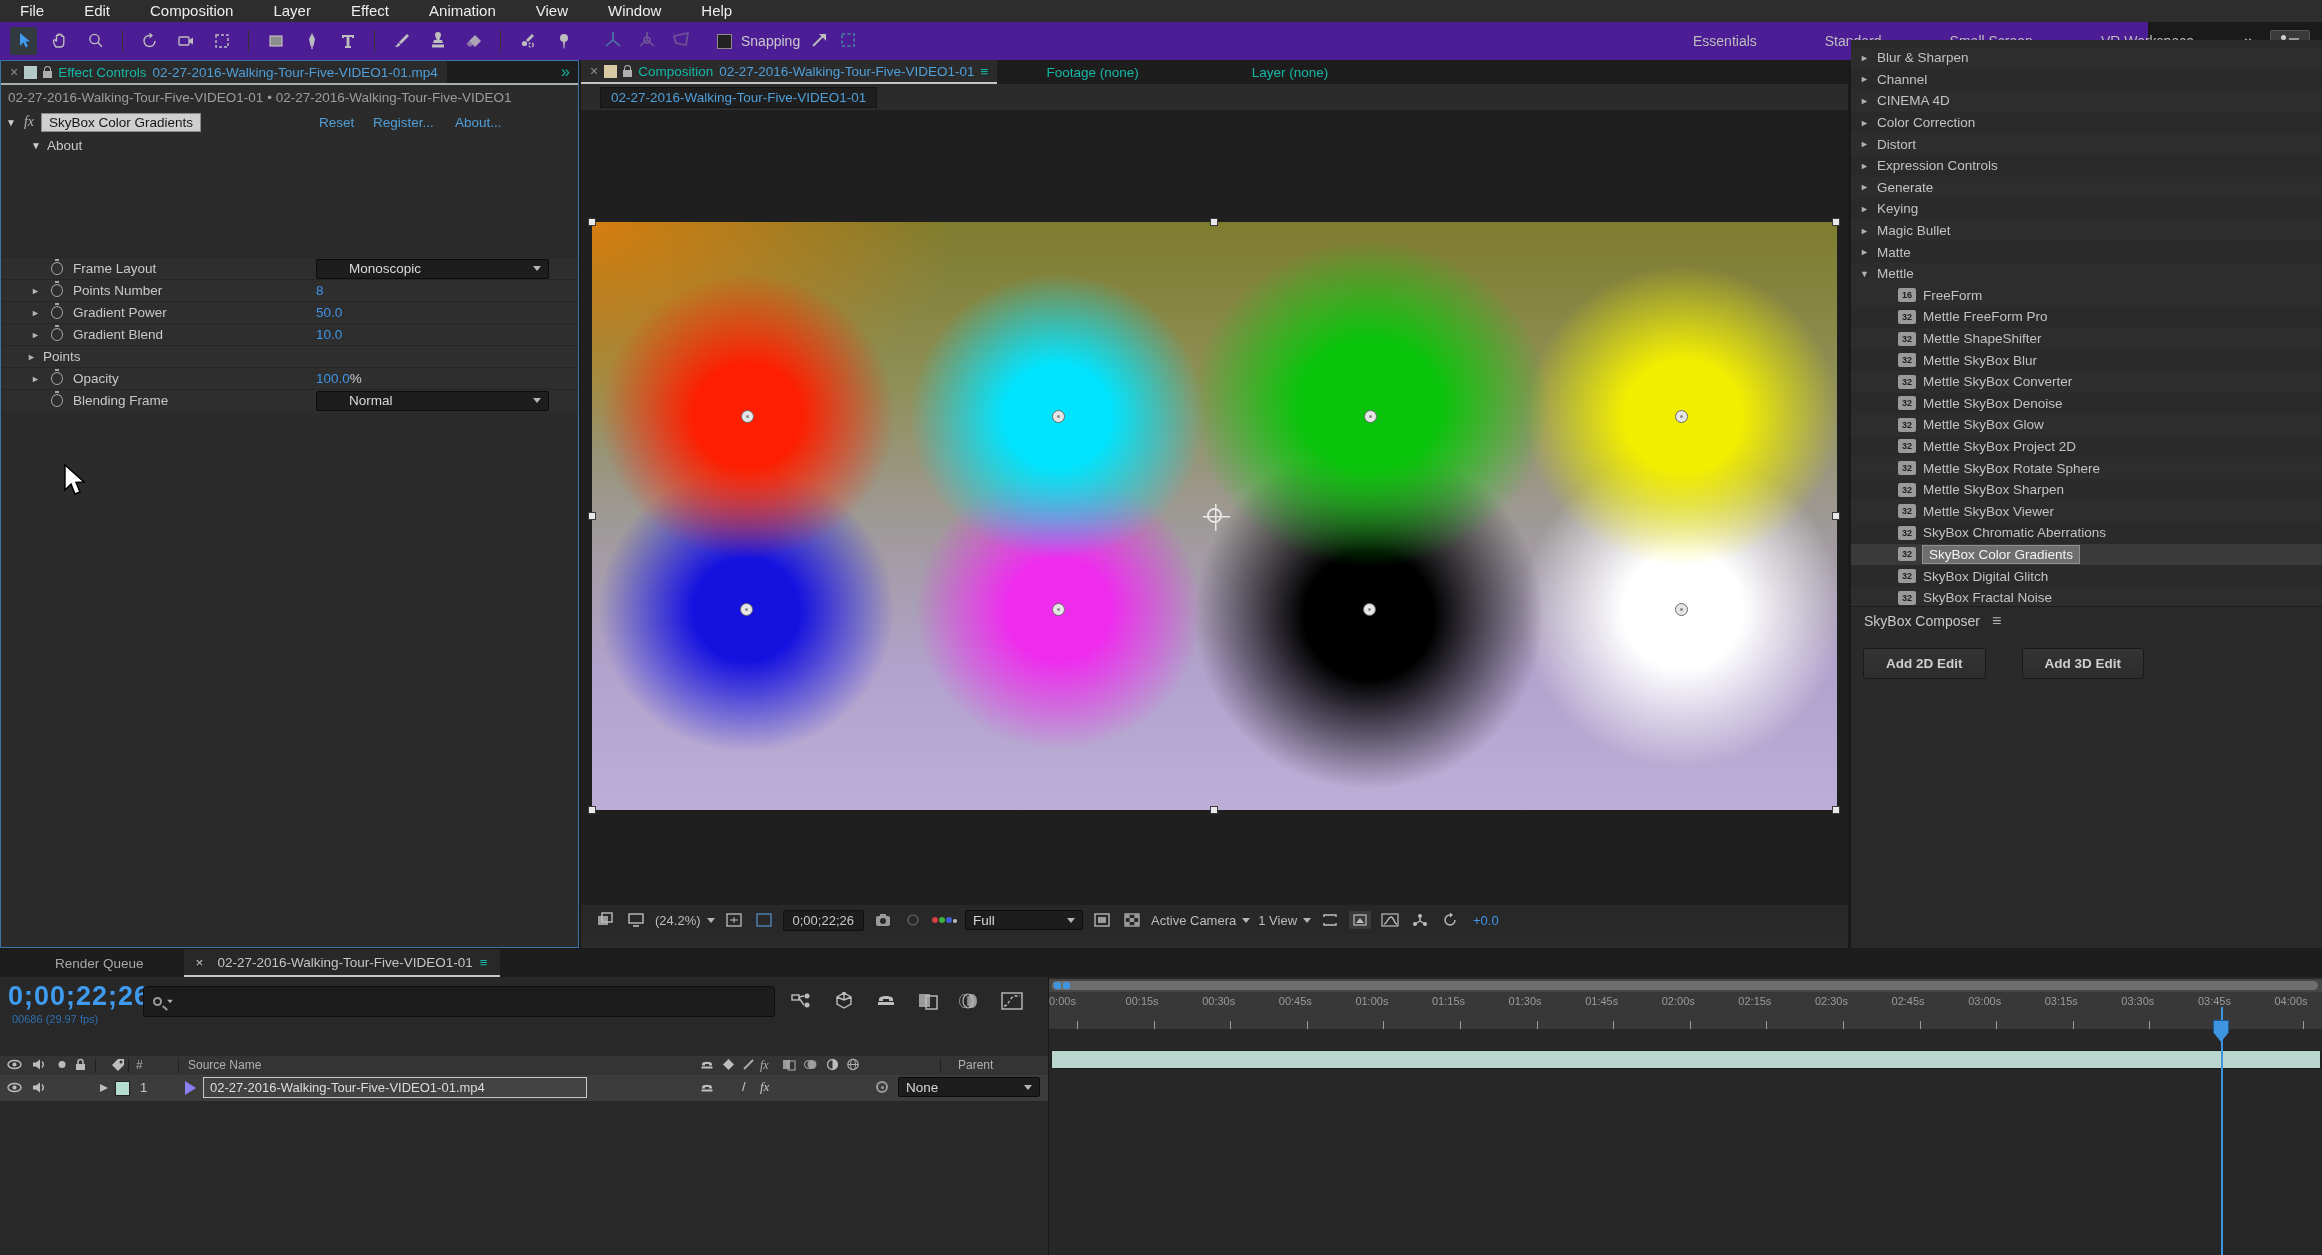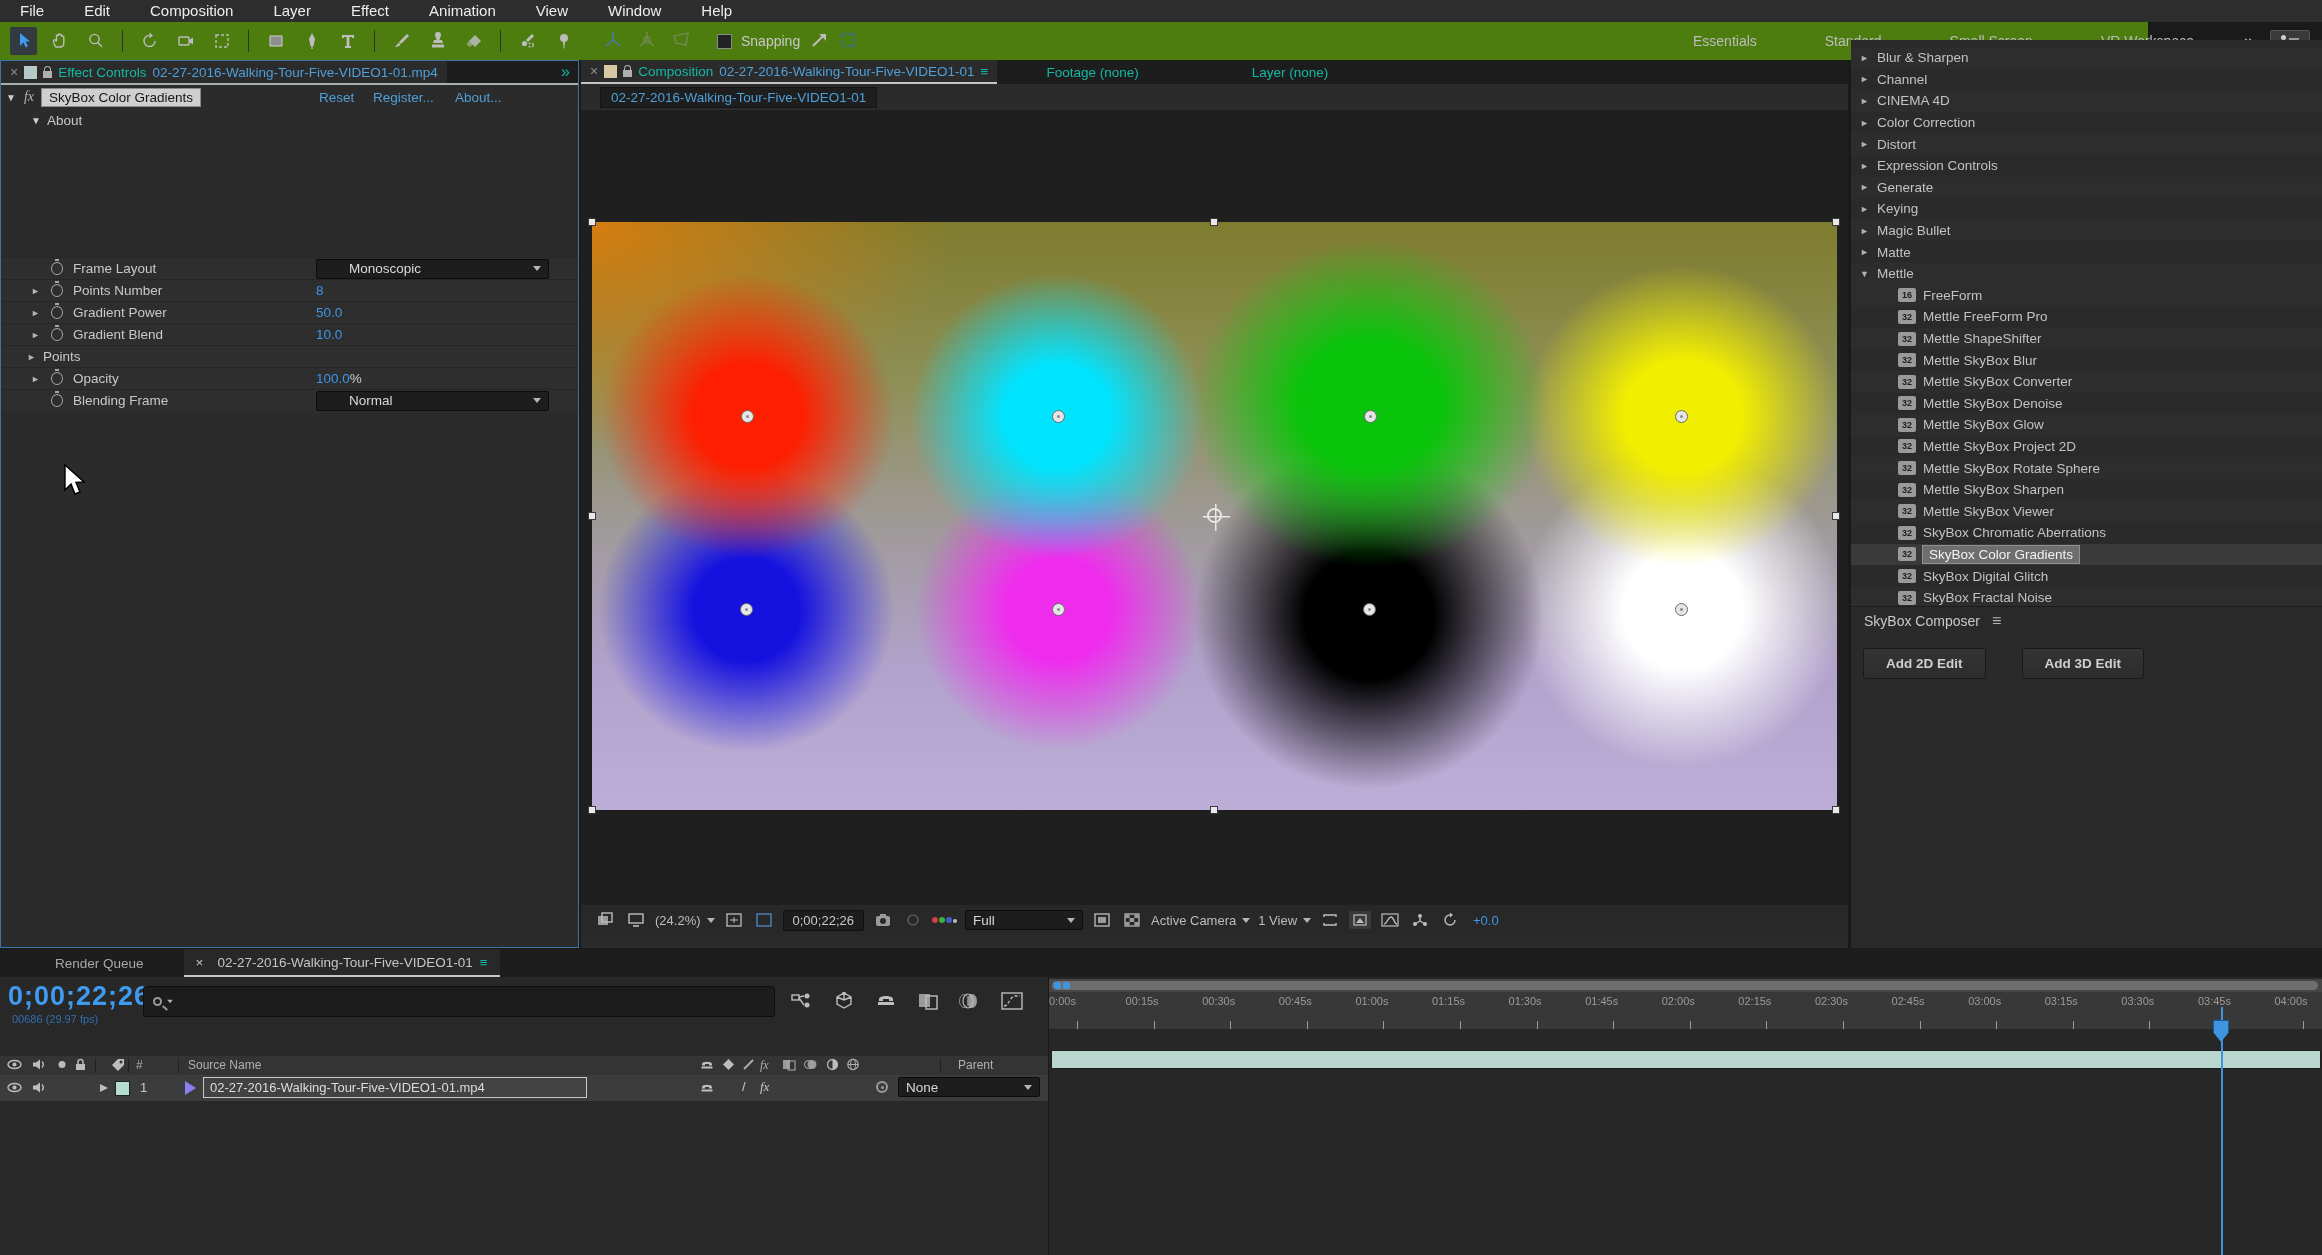--- a/index.html
+++ b/index.html
@@ -7,21 +7,21 @@
   body { font-family:"Liberation Sans", sans-serif; }
   #app { position:relative; width:2322px; height:1255px; background:#1a1a1a; overflow:hidden;
          color:#c6c6c6; font-size:14px; }
 
   
   .menubar { position:absolute; left:0; top:0; width:2322px; height:22px; background:#2d2d2d;
              display:flex; align-items:center; }
   .menubar .mitem { padding:0 20px; font-size:15px; color:#ededed; line-height:22px; cursor:default; }
 
   
-  .toolbar { position:absolute; left:0; top:22px; width:2148px; height:38px; background:#4d7c0f;
+  .toolbar { position:absolute; left:0; top:22px; width:2148px; height:38px; background:#4c1d95;
              display:flex; align-items:center; }
   .tools { display:flex; align-items:center; gap:9px; padding-left:10px; }
   .tool { width:27px; height:28px; display:flex; align-items:center; justify-content:center; border-radius:2px; }
   .tool.active { background:#333a40; }
   .tool svg { display:block; }
   .tsep { width:1px; height:22px; background:#333; margin:0 4px; }
   .axis-group { display:flex; gap:14px; margin-left:26px; align-items:center; }
   .snap-group { display:flex; align-items:center; gap:9px; margin-left:26px; }
   .snapbox { width:15px; height:15px; border:1px solid #8a8a8a; background:#222; }
   .snap-label { color:#c9c9c9; font-size:14px; }
@@ -360,20 +360,25 @@
       <div class="tab active">
         <span class="x">×</span>
         <span class="swatch" style="background:#b6c9c9"></span>
         <span class="lockicon"></span>
         <span class="dim">Effect Controls</span>
         <span class="blue">02-27-2016-Walking-Tour-Five-VIDEO1-01.mp4</span>
       </div>
       <div style="margin-left:auto; display:flex; align-items:center; padding-right:8px;">
         <span class="dim" style="font-size:16px">»</span>
       </div>
+    </div>
+    <div class="ec-breadcrumb">
+      <span>02-27-2016-Walking-Tour-Five-VIDEO1-01</span>
+      <span>•</span>
+      <span>02-27-2016-Walking-Tour-Five-VIDEO1</span>
     </div>
     <div class="ec-head">
       <span class="tri">▼</span>
       <span class="fxbadge">fx</span>
       <span class="effect-name">SkyBox Color Gradients</span>
       <span class="ec-link" style="left:318px">Reset</span>
       <span class="ec-link" style="left:372px">Register...</span>
       <span class="ec-link" style="left:454px">About...</span>
     </div>
     <div class="ec-about-row">

